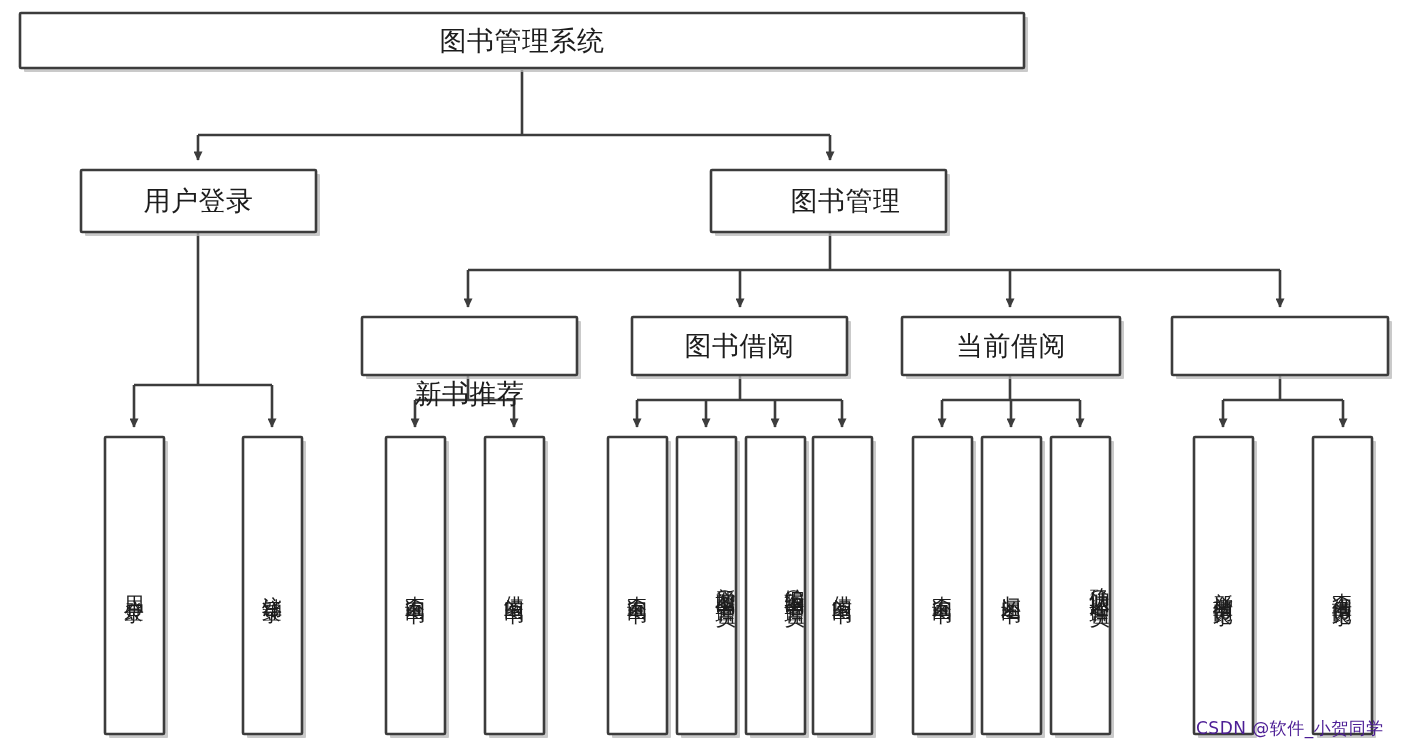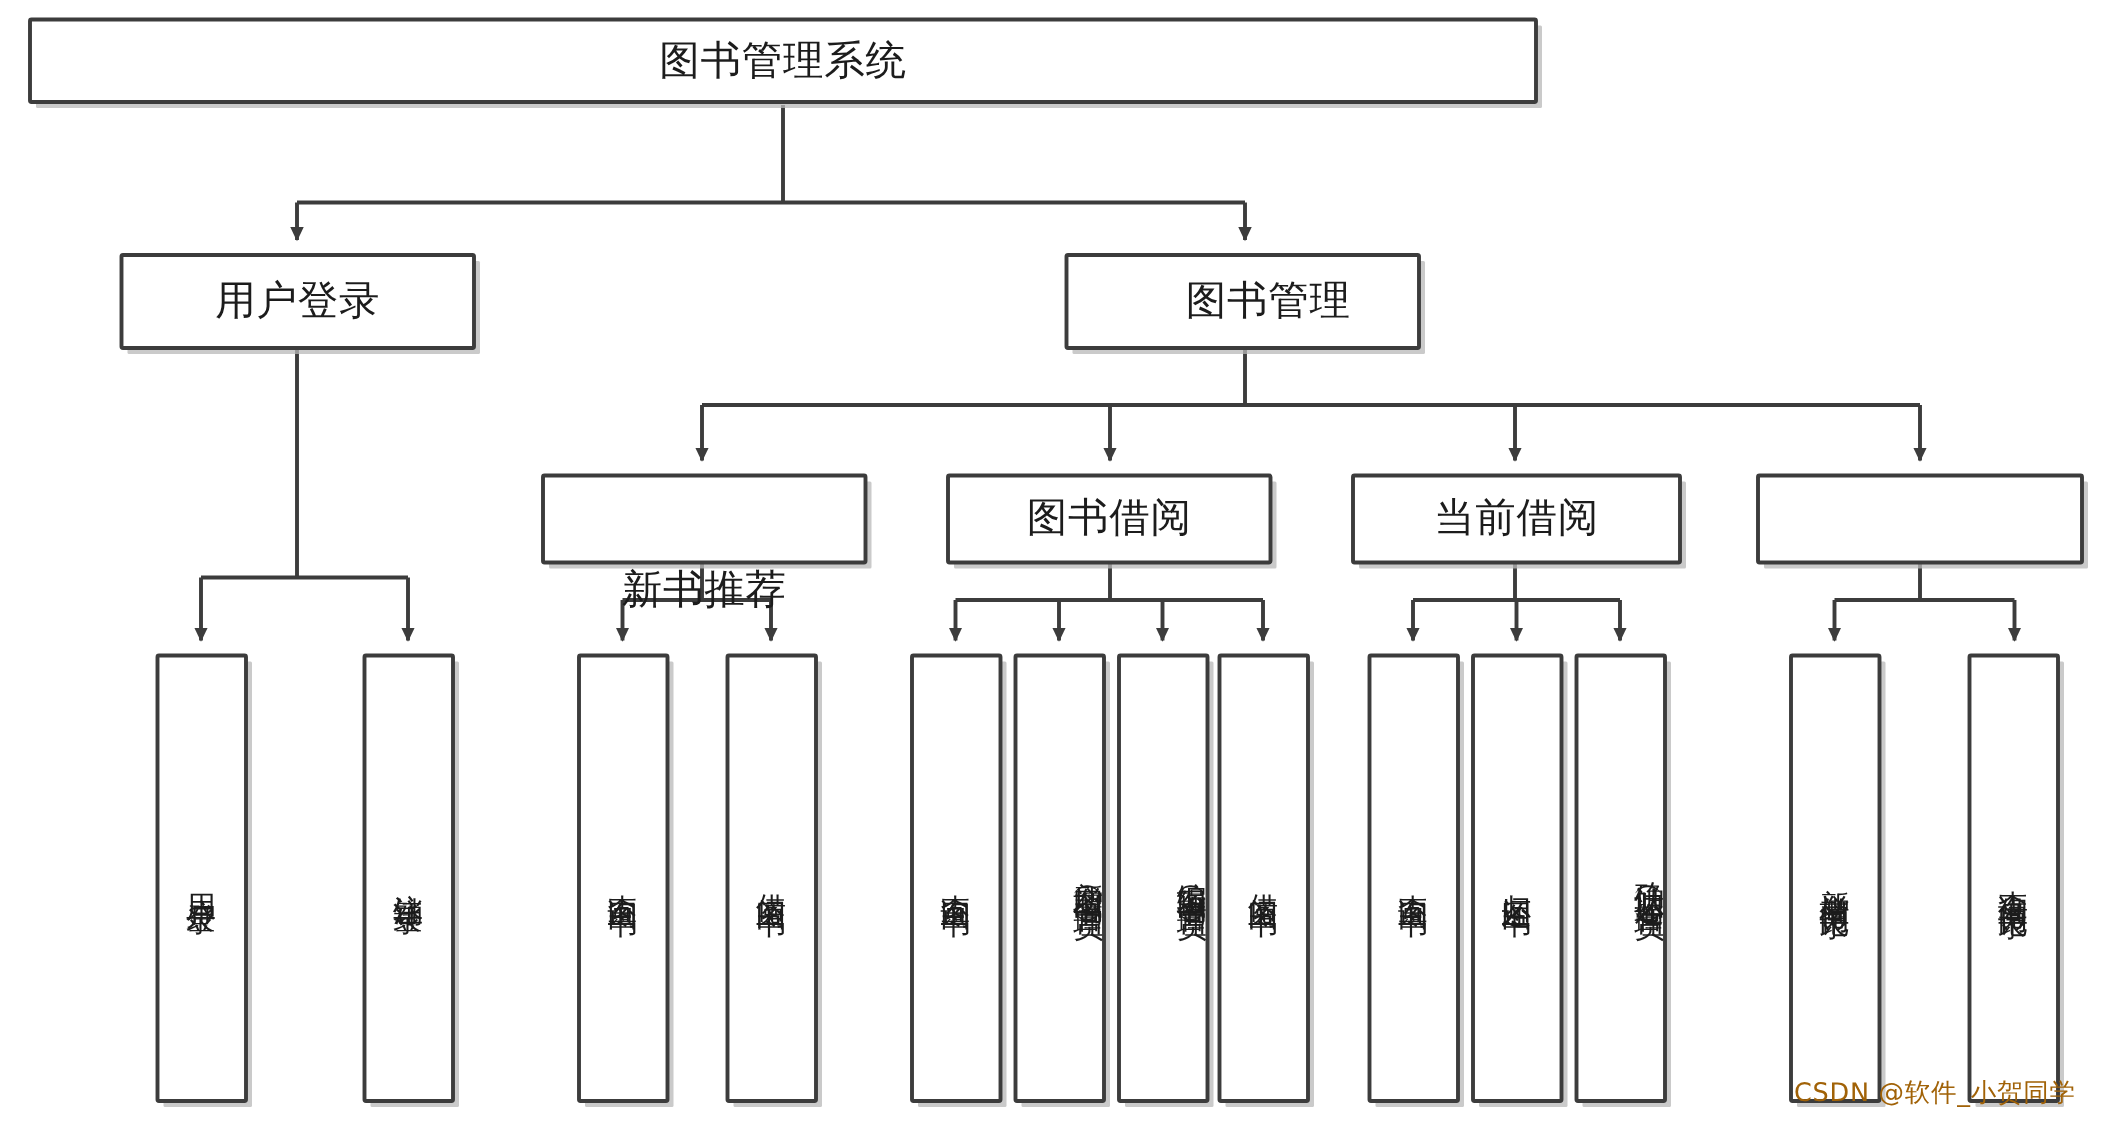--- a/index.html
+++ b/index.html
@@ -61,21 +61,21 @@
     writing-mode: vertical-rl;
     text-orientation: upright;
     font-size: 20px;
     letter-spacing: 3px;
     line-height: 1.0;
     padding-top: 4px;
     padding-bottom: 4px;
   }
   .watermark {
     position: absolute;
-    color: #a16207;
+    color: #4c1d95;
     font-size: 17px;
     font-family: "DejaVu Sans", "Liberation Sans", sans-serif;
     white-space: nowrap;
     letter-spacing: 0.5px;
   }
 </style>
 </head>
 <body>
 
 <div id="diagram-root">

